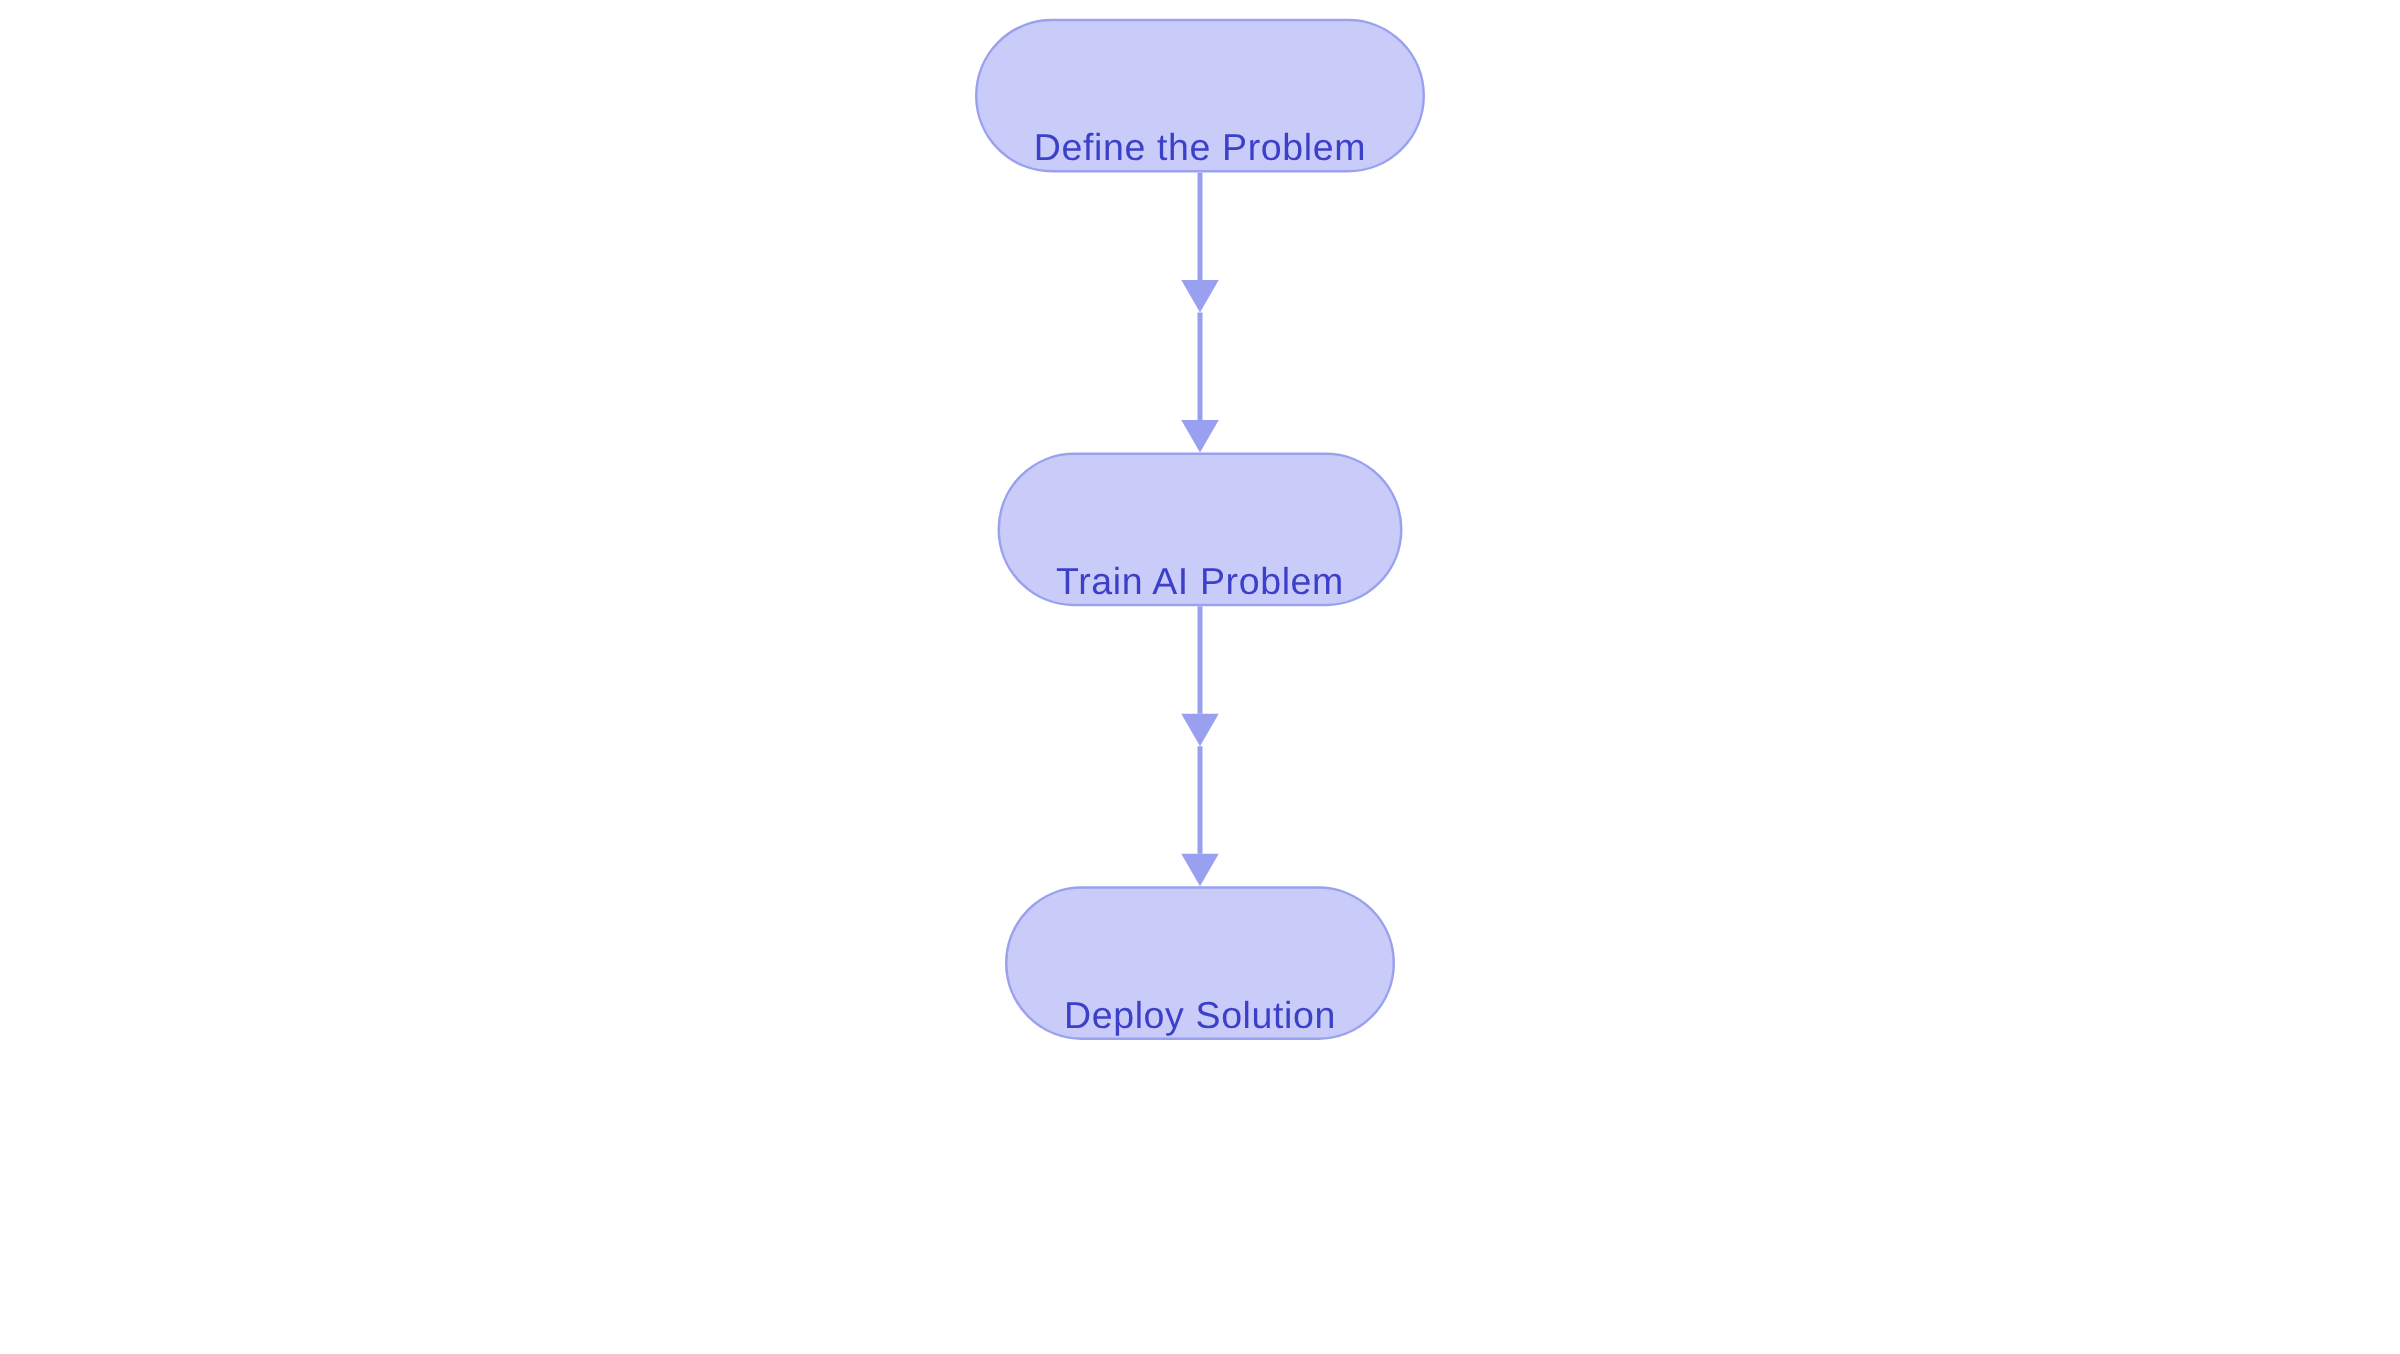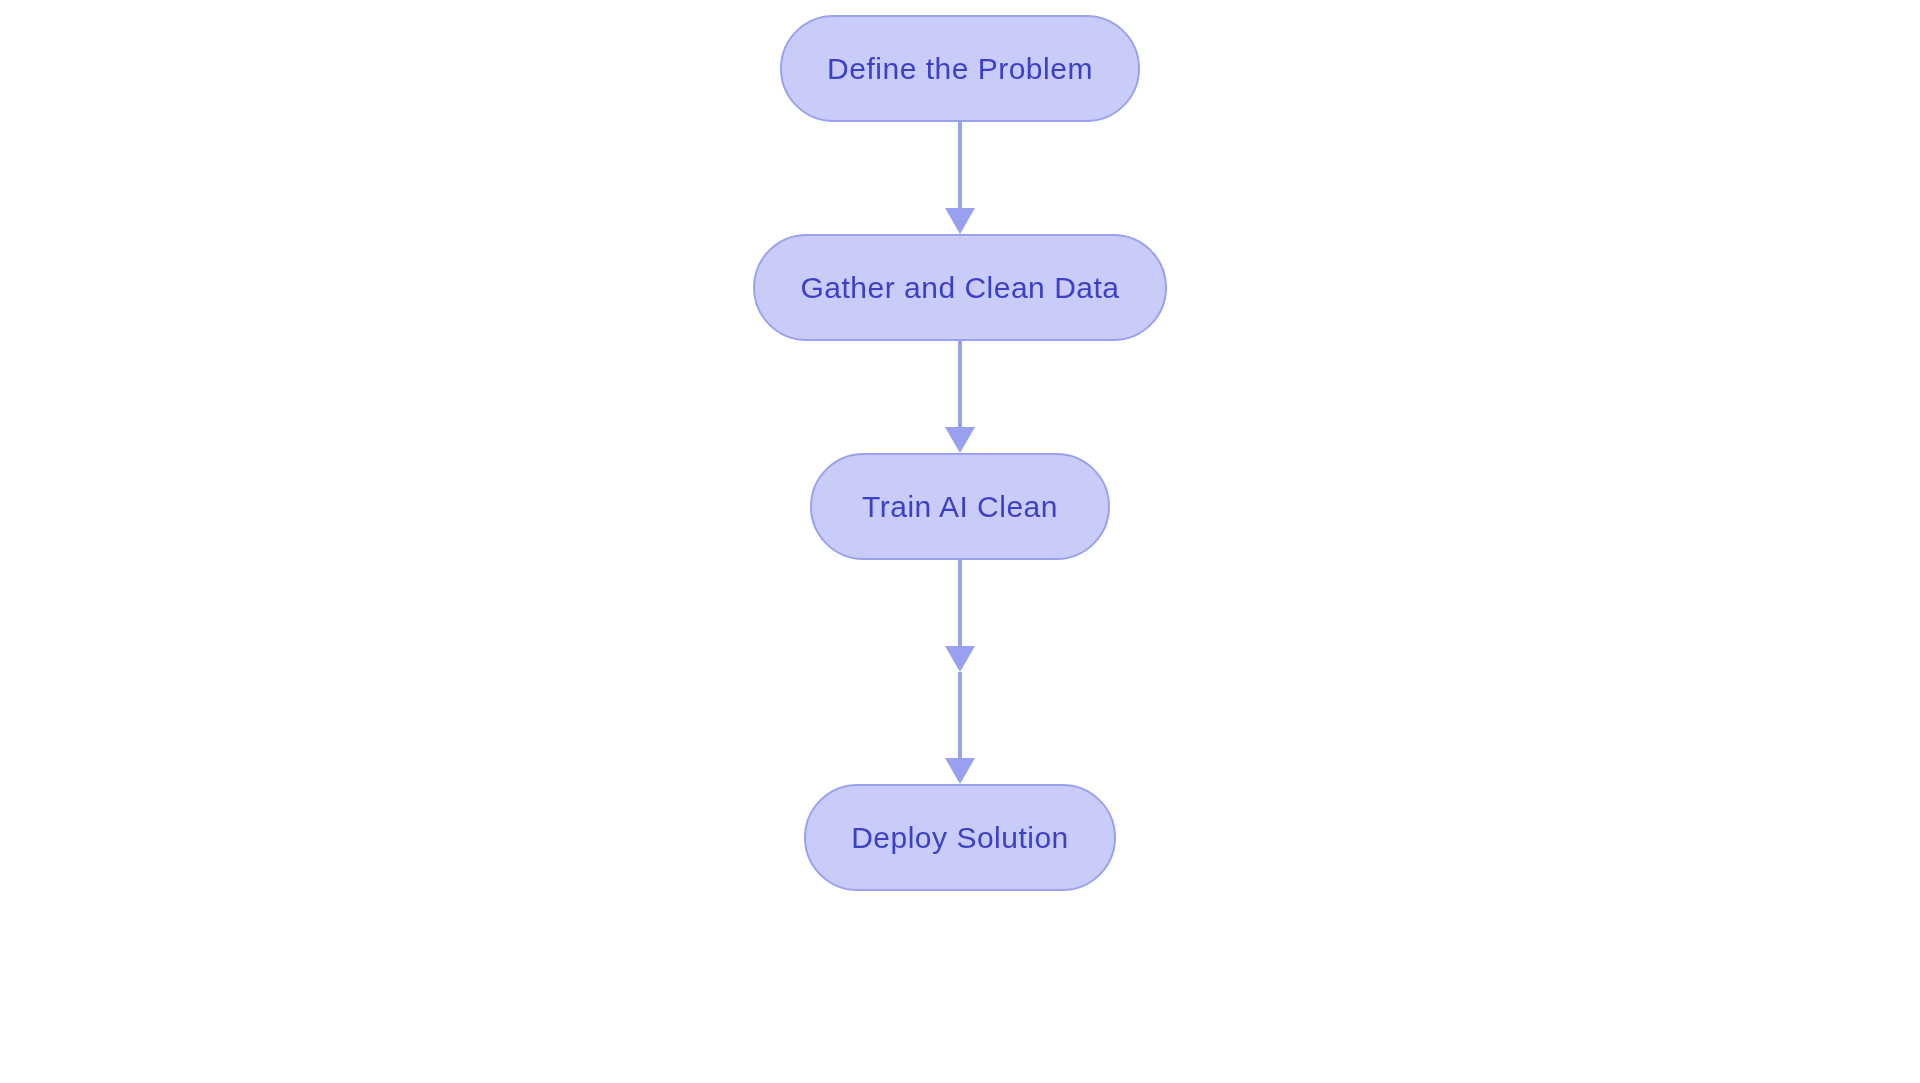--- a/index.html
+++ b/index.html
@@ -19,27 +19,27 @@
   }
   .canvas {
     width: 1920px;
     height: 1083px;
     display: flex;
     flex-direction: column;
     align-items: center;
     padding-top: 15px;
   }
   .flow-node {
-    height: 107px;
+    height: 123px;
     min-width: 300px;
     border-radius: 62px;
     background: var(--node-fill);
     border: 2px solid var(--node-border);
     display: flex;
-    align-items: center;
+    align-items: flex-end;
     justify-content: center;
     padding: 0 45px;
     flex: 0 0 auto;
   }
   .flow-node .label {
     font-size: 30px;
     letter-spacing: 0.5px;
     color: var(--text-color);
     white-space: nowrap;
   }
@@ -71,31 +71,28 @@
 
   <div class="flow-node">
     <span class="label">Define the Problem</span>
   </div>
 
   <div class="flow-arrow">
     <div class="shaft"></div>
     <div class="head"></div>
   </div>
 
-  <div class="flow-node">
-    <span class="label">Gather and Clean Data</span>
-  </div>
 
   <div class="flow-arrow">
     <div class="shaft"></div>
     <div class="head"></div>
   </div>
 
   <div class="flow-node">
-    <span class="label">Train AI Clean</span>
+    <span class="label">Train AI Problem</span>
   </div>
 
   <div class="flow-arrow">
     <div class="shaft"></div>
     <div class="head"></div>
   </div>
 
 
   <div class="flow-arrow">
     <div class="shaft"></div>

